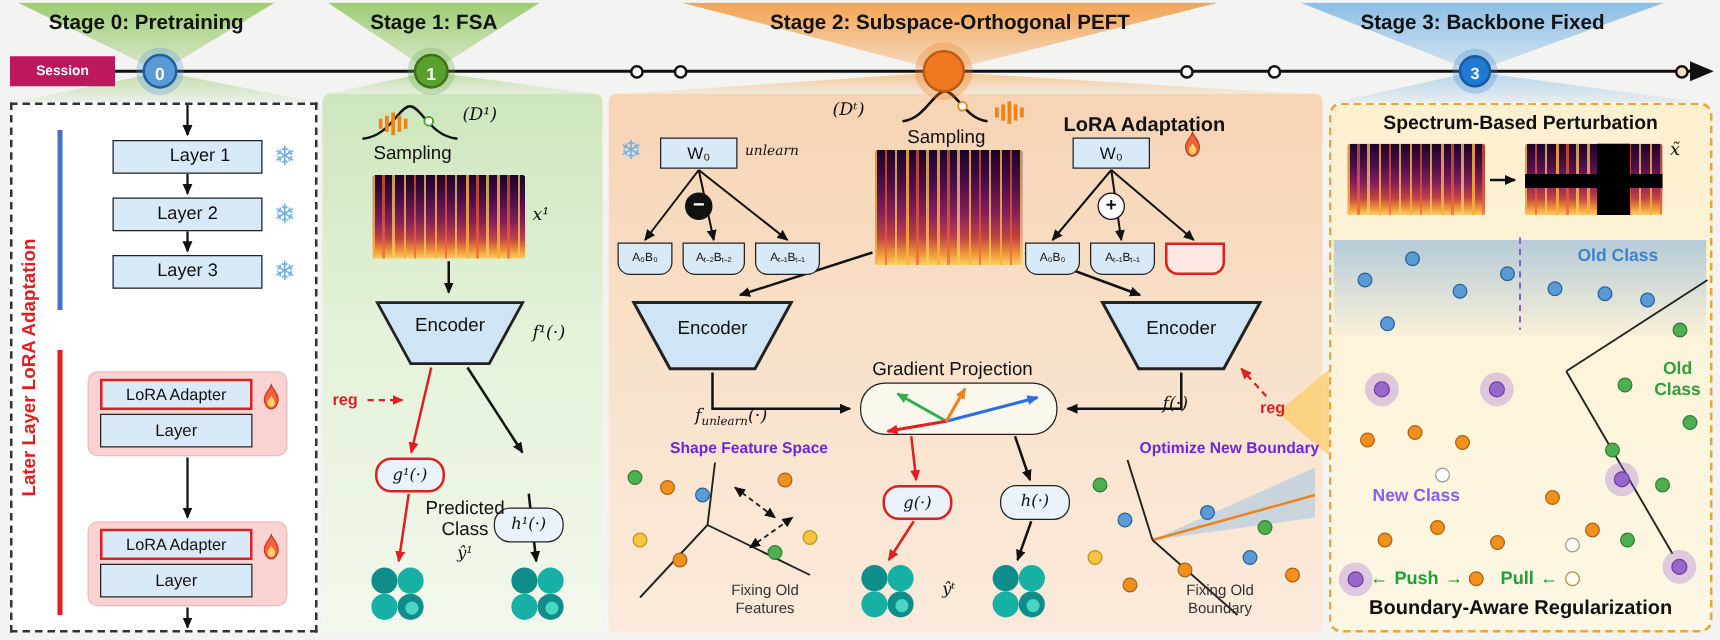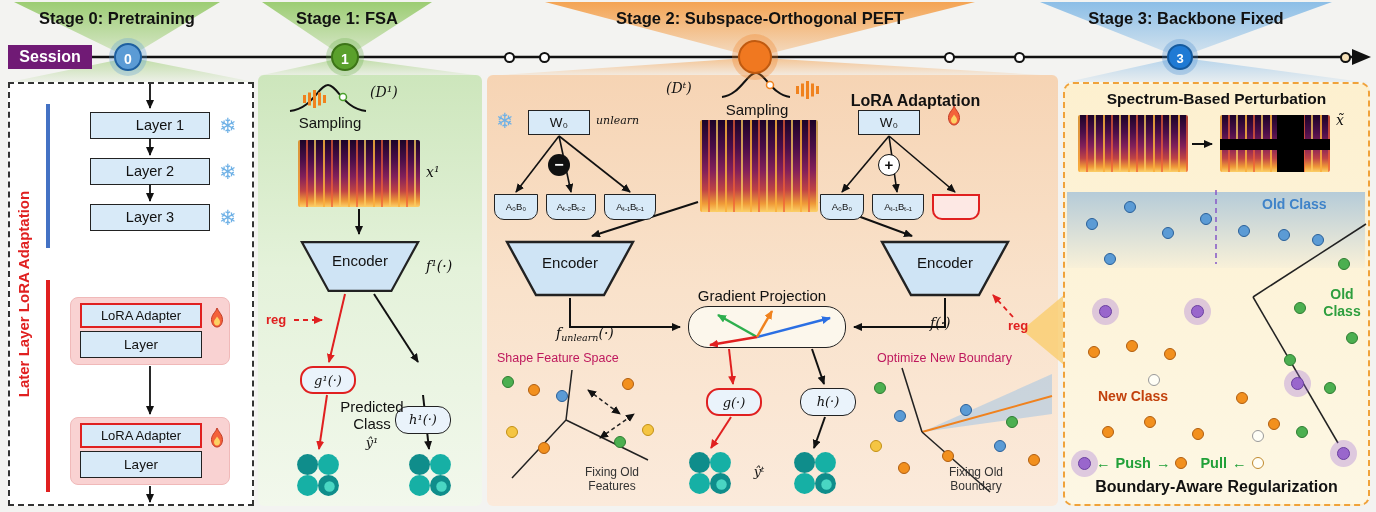--- a/index.html
+++ b/index.html
@@ -27,21 +27,21 @@
   .dot{position:absolute;width:12px;height:12px;border-radius:50%;border:1.5px solid;box-sizing:border-box;}
   .dot.blue{background:#5b9bd5;border-color:#2a6099;}
   .dot.green{background:#4caf50;border-color:#2e7d32;}
   .dot.orange{background:#f2901e;border-color:#b05e10;}
   .dot.yellow{background:#f5c542;border-color:#c29016;}
   .dot.white{background:#fffef6;border-color:#999;}
   .dot.purple{width:13px;height:13px;background:#9966cc;border-color:#6a3fa0;box-shadow:0 0 0 7px rgba(160,110,215,.33);}
   .clover{position:absolute;width:46px;height:46px;}
   .enc-label{position:absolute;text-align:center;font-size:15px;}
   .headbox{position:absolute;width:56px;height:28px;border-radius:13px;background:#eaf3fb;text-align:center;line-height:26px;font-size:13px;box-sizing:border-box;}
-  .minilbl{position:absolute;font-size:12.5px;font-weight:400;color:#be185d;}
+  .minilbl{position:absolute;font-size:12.5px;font-weight:700;color:#6d28d9;margin-left:39px;}
   .fixlbl{position:absolute;font-size:12px;color:#333;text-align:center;line-height:1.15;}
   .flame{position:absolute;width:20px;height:24px;}
   .snow{position:absolute;font-size:21px;color:#6fb1e6;line-height:1;}
 </style>
 </head>
 <body>
 
 <div class="canvas">
 
   <div class="cone" style="left:14px;top:2px;width:206px;height:54px;clip-path:polygon(0% 0%,100% 0%,56.8% 100%,53.9% 100%);background:linear-gradient(180deg,rgba(141,198,93,.85),rgba(141,198,93,.25));"></div>
@@ -172,21 +172,21 @@
       <line x1="1253" y1="297" x2="1366" y2="224" stroke="#222" stroke-width="1.5"></line>
       <line x1="1253" y1="297" x2="1338" y2="443" stroke="#222" stroke-width="1.5"></line>
     </g>
   </svg>
 
   <div class="hdr" style="left:14px;width:206px;"><span>Stage 0: Pretraining</span></div>
   <div class="hdr" style="left:262px;width:170px;"><span>Stage 1: FSA</span></div>
   <div class="hdr" style="left:545px;width:430px;"><span>Stage 2: Subspace-Orthogonal PEFT</span></div>
   <div class="hdr" style="left:1040px;width:292px;"><span>Stage 3: Backbone Fixed</span></div>
 
-  <div class="abs" style="left:8px;top:45px;width:84px;height:24px;background:#701a75;color:#fff;font-weight:bold;font-size:16px;text-align:center;line-height:24px;">Session</div>
+  <div class="abs" style="left:8px;top:45px;width:84px;height:24px;background:#be185d;color:#fff;font-weight:bold;font-size:11px;text-align:center;line-height:24px;">Session</div>
   <div class="tl-circle" style="left:114px;top:43px;width:28px;height:28px;line-height:28px;font-size:14px;background:#5b9bd5;border:2px solid #1e5fa0;box-sizing:border-box;box-shadow:0 0 0 5px rgba(91,155,213,.3);">0</div>
   <div class="tl-circle" style="left:331px;top:43px;width:28px;height:28px;line-height:28px;font-size:14px;background:#5aa02c;border:2px solid #3c7417;box-sizing:border-box;box-shadow:0 0 0 5px rgba(106,176,76,.3);">1</div>
   <div class="tl-small" style="left:504px;top:52px;"></div>
   <div class="tl-small" style="left:539px;top:52px;"></div>
   <div class="tl-circle" style="left:738px;top:40px;width:34px;height:34px;background:#f07820;border:2px solid #c05a10;box-sizing:border-box;box-shadow:0 0 0 6px rgba(240,130,40,.32);"></div>
   <div class="tl-small" style="left:944px;top:52px;"></div>
   <div class="tl-small" style="left:1014px;top:52px;"></div>
   <div class="tl-circle" style="left:1167px;top:44px;width:26px;height:26px;line-height:26px;font-size:13px;background:#1f7ad4;border:2px solid #155a9e;box-sizing:border-box;box-shadow:0 0 0 5px rgba(70,140,210,.3);">3</div>
   <div class="tl-small" style="left:1340px;top:52px;background:#f5e0b8;"></div>
 
@@ -335,21 +335,21 @@
   <div class="dot green" style="left:1006px;top:416px;"></div>
   <div class="fixlbl" style="left:928px;top:466px;width:96px;">Fixing Old Boundary</div>
 
   <div class="abs" style="left:1073px;top:90px;width:287px;text-align:center;font-size:15.5px;font-weight:600;">Spectrum-Based Perturbation</div>
   <div class="spec" style="left:1078px;top:115px;width:110px;height:57px;"></div>
   <div class="spec masked" style="left:1220px;top:115px;width:110px;height:57px;"></div>
   <div class="abs math" style="left:1336px;top:112px;width:22px;font-size:14px;">x̃</div>
 
   <div class="abs" style="left:1262px;top:196px;width:90px;color:#3f83c9;font-size:14px;font-weight:600;">Old Class</div>
   <div class="abs" style="left:1318px;top:286px;width:48px;color:#2e9e3e;font-size:14px;font-weight:600;text-align:center;line-height:1.2;">Old Class</div>
-  <div class="abs" style="left:1098px;top:388px;width:90px;color:#c2410c;font-size:14px;font-weight:600;">New Class</div>
+  <div class="abs" style="left:1098px;top:388px;width:90px;color:#8b5cf6;font-size:14px;font-weight:600;">New Class</div>
 
   <div class="dot blue" style="left:1086px;top:218px;"></div>
   <div class="dot blue" style="left:1124px;top:201px;"></div>
   <div class="dot blue" style="left:1162px;top:227px;"></div>
   <div class="dot blue" style="left:1200px;top:213px;"></div>
   <div class="dot blue" style="left:1238px;top:225px;"></div>
   <div class="dot blue" style="left:1278px;top:229px;"></div>
   <div class="dot blue" style="left:1312px;top:234px;"></div>
   <div class="dot blue" style="left:1104px;top:253px;"></div>
   <div class="dot green" style="left:1338px;top:258px;"></div>

